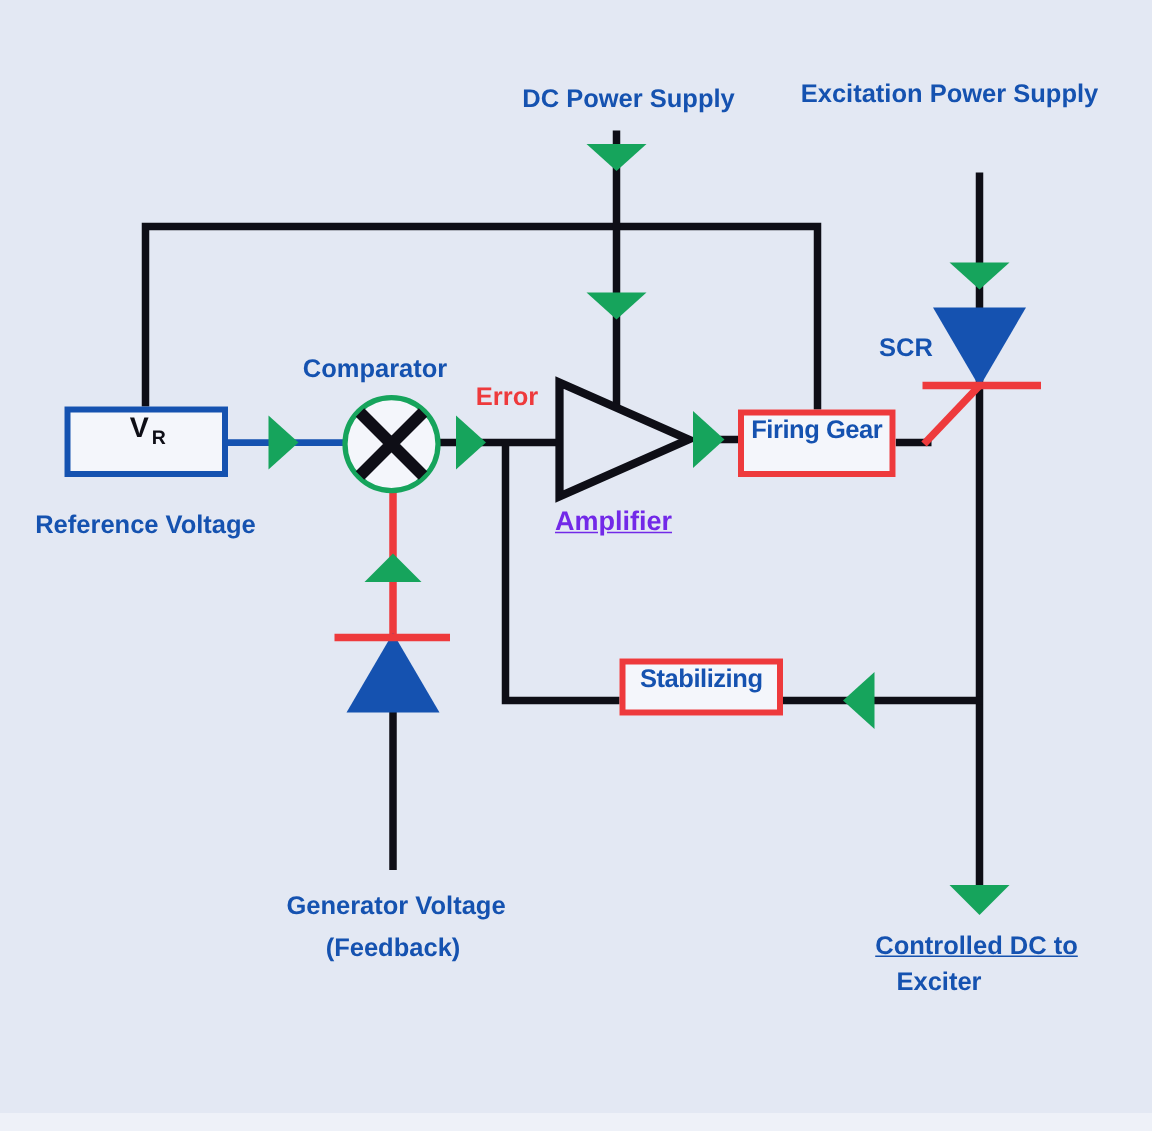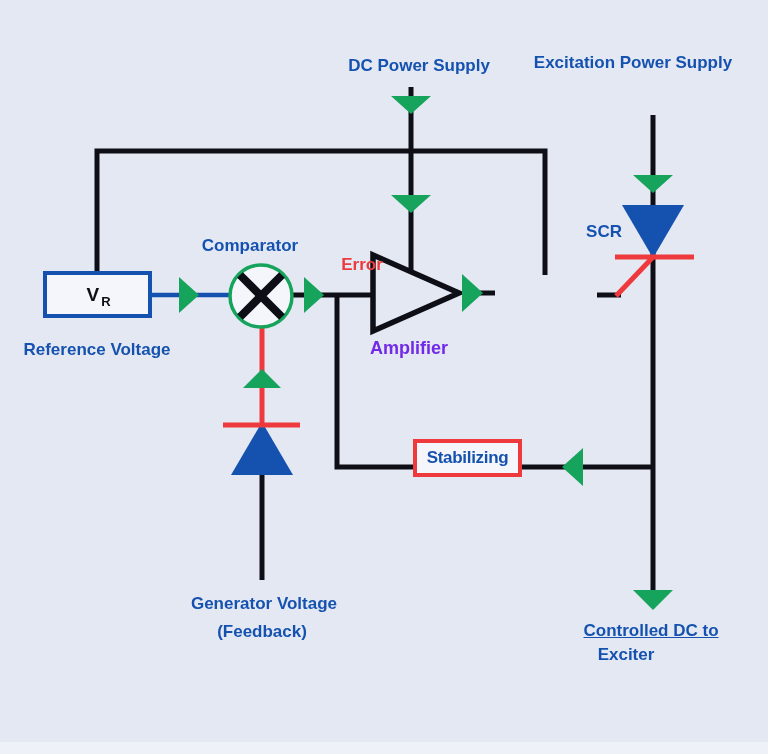--- a/index.html
+++ b/index.html
@@ -17,38 +17,38 @@
   #diagram-svg{position:absolute;left:0;top:0;}
   .k-line{stroke:var(--line-black,#0e0e16);stroke-width:5;fill:none;}
   .b-line{stroke:var(--blue,#1552b0);stroke-width:4.5;fill:none;}
   .r-line{stroke:var(--red,#ee3a3c);stroke-width:5;fill:none;}
   .g-arrow{fill:var(--green,#16a45c);stroke:none;}
   .blue-fill{fill:var(--blue,#1552b0);stroke:none;}
   .circle-shape{fill:var(--box-fill,#f4f6fb);stroke:var(--green,#16a45c);stroke-width:3.5;}
   .x-stroke{stroke:var(--line-black,#0e0e16);stroke-width:8;fill:none;}
   .amp-shape{fill:none;stroke:var(--line-black,#0e0e16);stroke-width:5.5;stroke-linejoin:miter;}
   .diagram-box{
-    position:absolute;display:flex;align-items:center;justify-content:center;
+    position:absolute;display:flex;justify-content:center;
     background:var(--box-fill,#f4f6fb);font-weight:bold;white-space:nowrap;
     box-sizing:border-box;
   }
   #vr-box{left:43px;top:271px;width:109px;height:47px;border:4px solid var(--blue,#1552b0);
     color:var(--line-black,#0e0e16);font-size:19px;}
   #vr-box .sub{font-size:13px;position:relative;top:5px;left:2px;}
   #firing-gear-box{left:492px;top:273px;width:105px;height:45px;border:4px solid var(--red,#ee3a3c);
     color:var(--blue,#1552b0);font-size:17px;letter-spacing:-0.3px;}
   #stabilizing-box{left:413px;top:439px;width:109px;height:38px;border:4px solid var(--red,#ee3a3c);
     color:var(--blue,#1552b0);font-size:17px;letter-spacing:-0.3px;}
   .lbl{
     position:absolute;transform:translate(-50%,-50%);
     font-weight:bold;white-space:nowrap;font-size:17px;
     color:var(--blue,#1552b0);
   }
-  .lbl-red{color:var(--red,#ee3a3c);margin-left:24px;}
-  .lbl-purple{color:var(--purple,#7229e8);font-size:18px;}
+  .lbl-red{color:var(--red,#ee3a3c);}
+  .lbl-purple{color:var(--purple,#7229e8);font-size:18px;text-decoration:underline;}
   #main-title{
     position:absolute;transform:translate(-50%,-50%);
     font-weight:bold;white-space:nowrap;
     font-size:19px;letter-spacing:-0.6px;
     color:var(--red,#ee3a3c);
   }
 </style>
 </head>
 <body>
 
@@ -89,20 +89,23 @@
     <polygon class="g-arrow" points="179,277 179,313 199,295"></polygon>
     <polygon class="g-arrow" points="304,277 304,313 324,295"></polygon>
     <polygon class="g-arrow" points="462,274 462,312 483,293"></polygon>
     <polygon class="g-arrow" points="583,448 583,486 562,467"></polygon>
     <polygon class="g-arrow" points="243,388 281,388 262,369"></polygon>
   </svg>
 
   <div class="diagram-box" id="vr-box">
     <span><span>V</span><span class="sub">R</span></span>
   </div>
+  <div class="diagram-box" id="firing-gear-box">
+    <span>Firing Gear</span>
+  </div>
   <div class="diagram-box" id="stabilizing-box">
     <span>Stabilizing</span>
   </div>
 
   <div class="lbl" style="left:633px;top:63px;">Excitation Power Supply</div>
   <div class="lbl" style="left:419px;top:66px;">DC Power Supply</div>
   <div class="lbl" style="left:250px;top:246px;">Comparator</div>
   <div class="lbl lbl-red" style="left:338px;top:265px;">Error</div>
   <div class="lbl lbl-purple" style="left:409px;top:348px;">Amplifier</div>
   <div class="lbl" style="left:604px;top:232px;">SCR</div>

